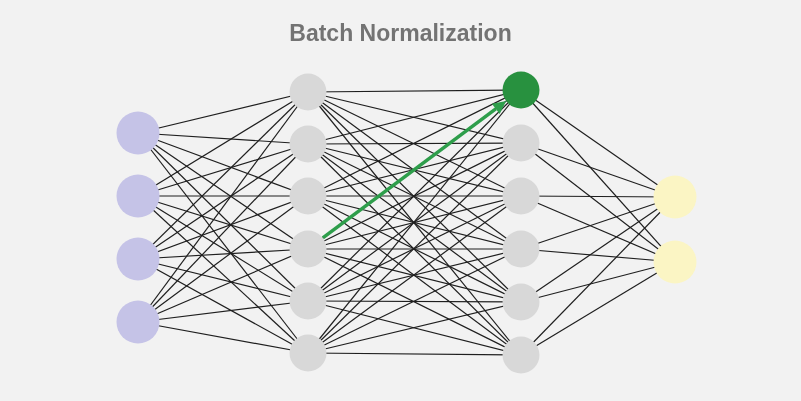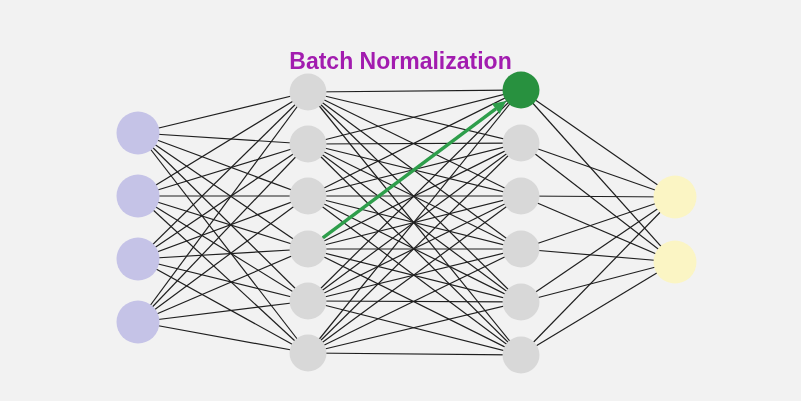--- a/index.html
+++ b/index.html
@@ -17,23 +17,22 @@
     overflow: hidden;
   }
   .diagram-title {
     position: absolute;
     top: 20px;
     left: 0;
     width: 100%;
     text-align: center;
     font-size: 23px;
     font-weight: bold;
-    color: #a21caf;
+    color: #737373;
     letter-spacing: 0px;
-    margin-top: 28px;
   }
   svg.network {
     position: absolute;
     top: 0;
     left: 0;
   }
 </style>
 </head>
 <body>
 

